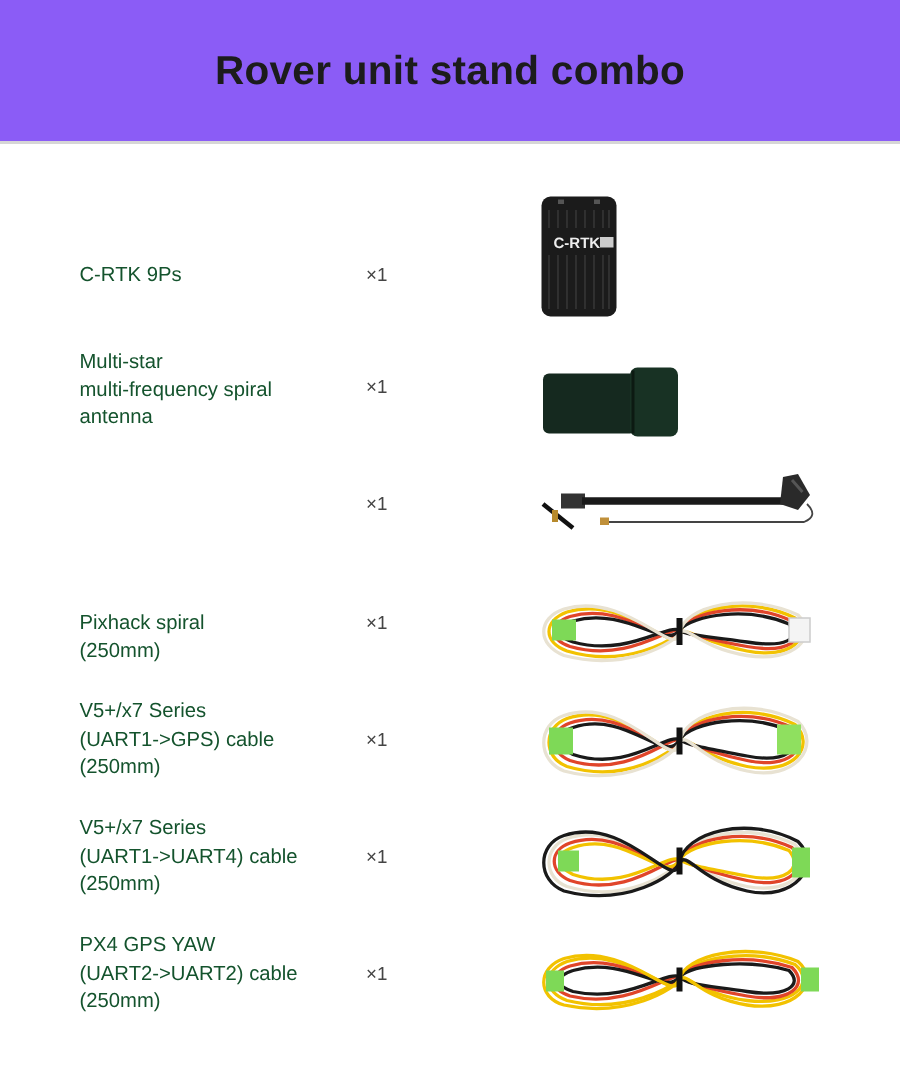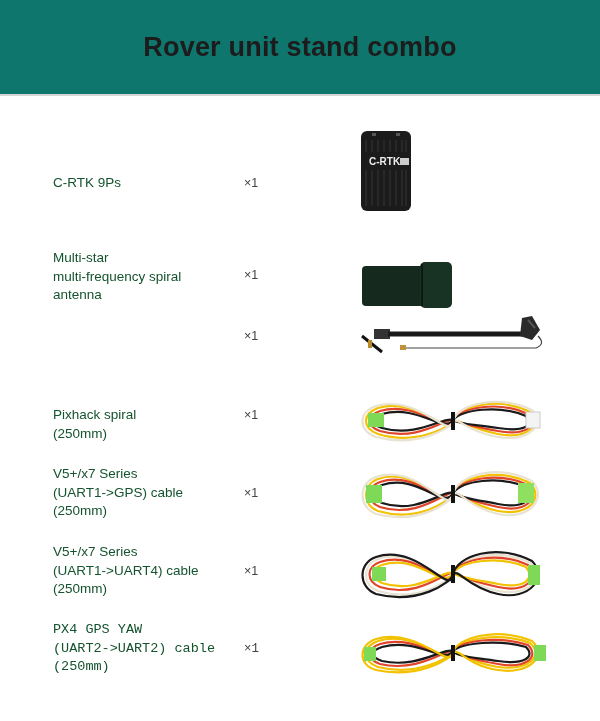--- a/index.html
+++ b/index.html
@@ -1,20 +1,20 @@
 <!DOCTYPE html>
 <html><head>
 <meta charset="utf-8">
 <style>
   * { margin:0; padding:0; box-sizing:border-box; }
   html, body { width:600px; height:721px; background:#ffffff; overflow:hidden; }
   body { font-family: "Liberation Sans", "DejaVu Sans", sans-serif; color:#2a2a2a; position:relative; }
   .header {
     position:absolute; left:0; top:0; width:600px; height:96px;
-    background:#0f766e; border-bottom:2px solid #d6d6d6;
+    background:#8b5cf6; border-bottom:2px solid #d6d6d6;
     display:flex; align-items:center; justify-content:center;
   }
   .header h1 { font-size:27px; font-weight:bold; color:#1c1c1c; letter-spacing:0.2px; }
   .row { position:absolute; left:0; width:600px; }
   .name { position:absolute; left:53px; font-size:13.5px; line-height:18.5px; color:#14532d; white-space:pre-line; }
   .qty { position:absolute; left:244px; font-size:12.5px; color:#444; }
   .img { position:absolute; }
   svg { display:block; }
 </style>
 </head>
@@ -49,21 +49,21 @@
           <line x1="36" y1="40" x2="36" y2="76"></line>
         <line x1="42" y1="40" x2="42" y2="76"></line>
           <line x1="46" y1="40" x2="46" y2="76"></line>
       </g>
       <text x="9" y="35" font-family="Liberation Sans, sans-serif" font-size="10" font-weight="bold" fill="#eee">C-RTK</text>
       <rect x="40" y="28" width="9" height="7" fill="#ccc"></rect>
     </svg>
   </div>
 </div>
 
-<div class="row" style="top:247px;height:70px;">
+<div class="row" style="top:230px;height:70px;">
   <div class="name" style="top:2px;">Multi-star
 multi-frequency spiral
 antenna</div>
   <div class="qty" style="top:21px;">×1</div>
   <div class="img" style="left:360px;top:14px;">
     <svg width="94" height="48" viewBox="0 0 94 48">
       <rect x="2" y="5" width="62" height="40" rx="4" fill="#15291f"></rect>
       <rect x="60" y="1" width="32" height="46" rx="5" fill="#183224"></rect>
       <line x1="62" y1="3" x2="62" y2="45" stroke="#0c1a12" stroke-width="2"></line>
     </svg>
@@ -138,21 +138,21 @@
         <path d="M24 18 C60 6 86 44 95 26 C104 14 140 8 168 20 C178 32 166 42 140 37 C114 32 100 30 95 26 C86 22 60 48 24 36 C12 30 12 22 24 18" stroke="#f2c200"></path>
         <path d="M18 10 C60 -4 92 50 95 28 C98 8 140 -4 174 14 C190 30 172 54 140 47 C108 40 100 20 95 28 C92 36 60 58 18 47 C0 40 0 16 18 10" stroke="#1a1a1a"></path>
       </g>
       <rect x="14" y="20" width="14" height="14" fill="#7ed957"></rect>
       <rect x="170" y="18" width="12" height="20" fill="#7ed957"></rect>
       <rect x="93" y="18" width="4" height="18" fill="#111"></rect>
     </svg>
   </div>
 </div>
 
-<div class="row" style="top:623px;height:60px;font-family:Liberation Mono, monospace;">
+<div class="row" style="top:623px;height:60px;">
   <div class="name" style="top:-2px;">PX4 GPS YAW
 (UART2-&gt;UART2) cable
 (250mm)</div>
   <div class="qty" style="top:19px;">×1</div>
   <div class="img" style="left:358px;top:6px;">
     <svg width="190" height="50" viewBox="0 0 190 50">
       <g fill="none" stroke-width="2.2">
         <path d="M20 12 C60 0 90 40 95 24 C100 10 140 2 172 14 C186 26 172 42 140 38 C110 34 100 20 95 24 C90 28 60 48 20 38 C4 32 4 18 20 12" stroke="#f2c200"></path>
         <path d="M22 15 C60 4 88 38 95 22 C102 12 140 6 170 16 C182 28 168 40 140 35 C112 30 100 26 95 22 C88 20 60 44 22 35 C8 30 8 20 22 15" stroke="#e0452a"></path>
         <path d="M24 18 C60 8 86 36 95 22 C104 14 140 10 168 18 C178 28 166 36 140 32 C114 28 100 28 95 22 C86 18 60 40 24 32 C12 28 12 22 24 18" stroke="#1a1a1a"></path>

